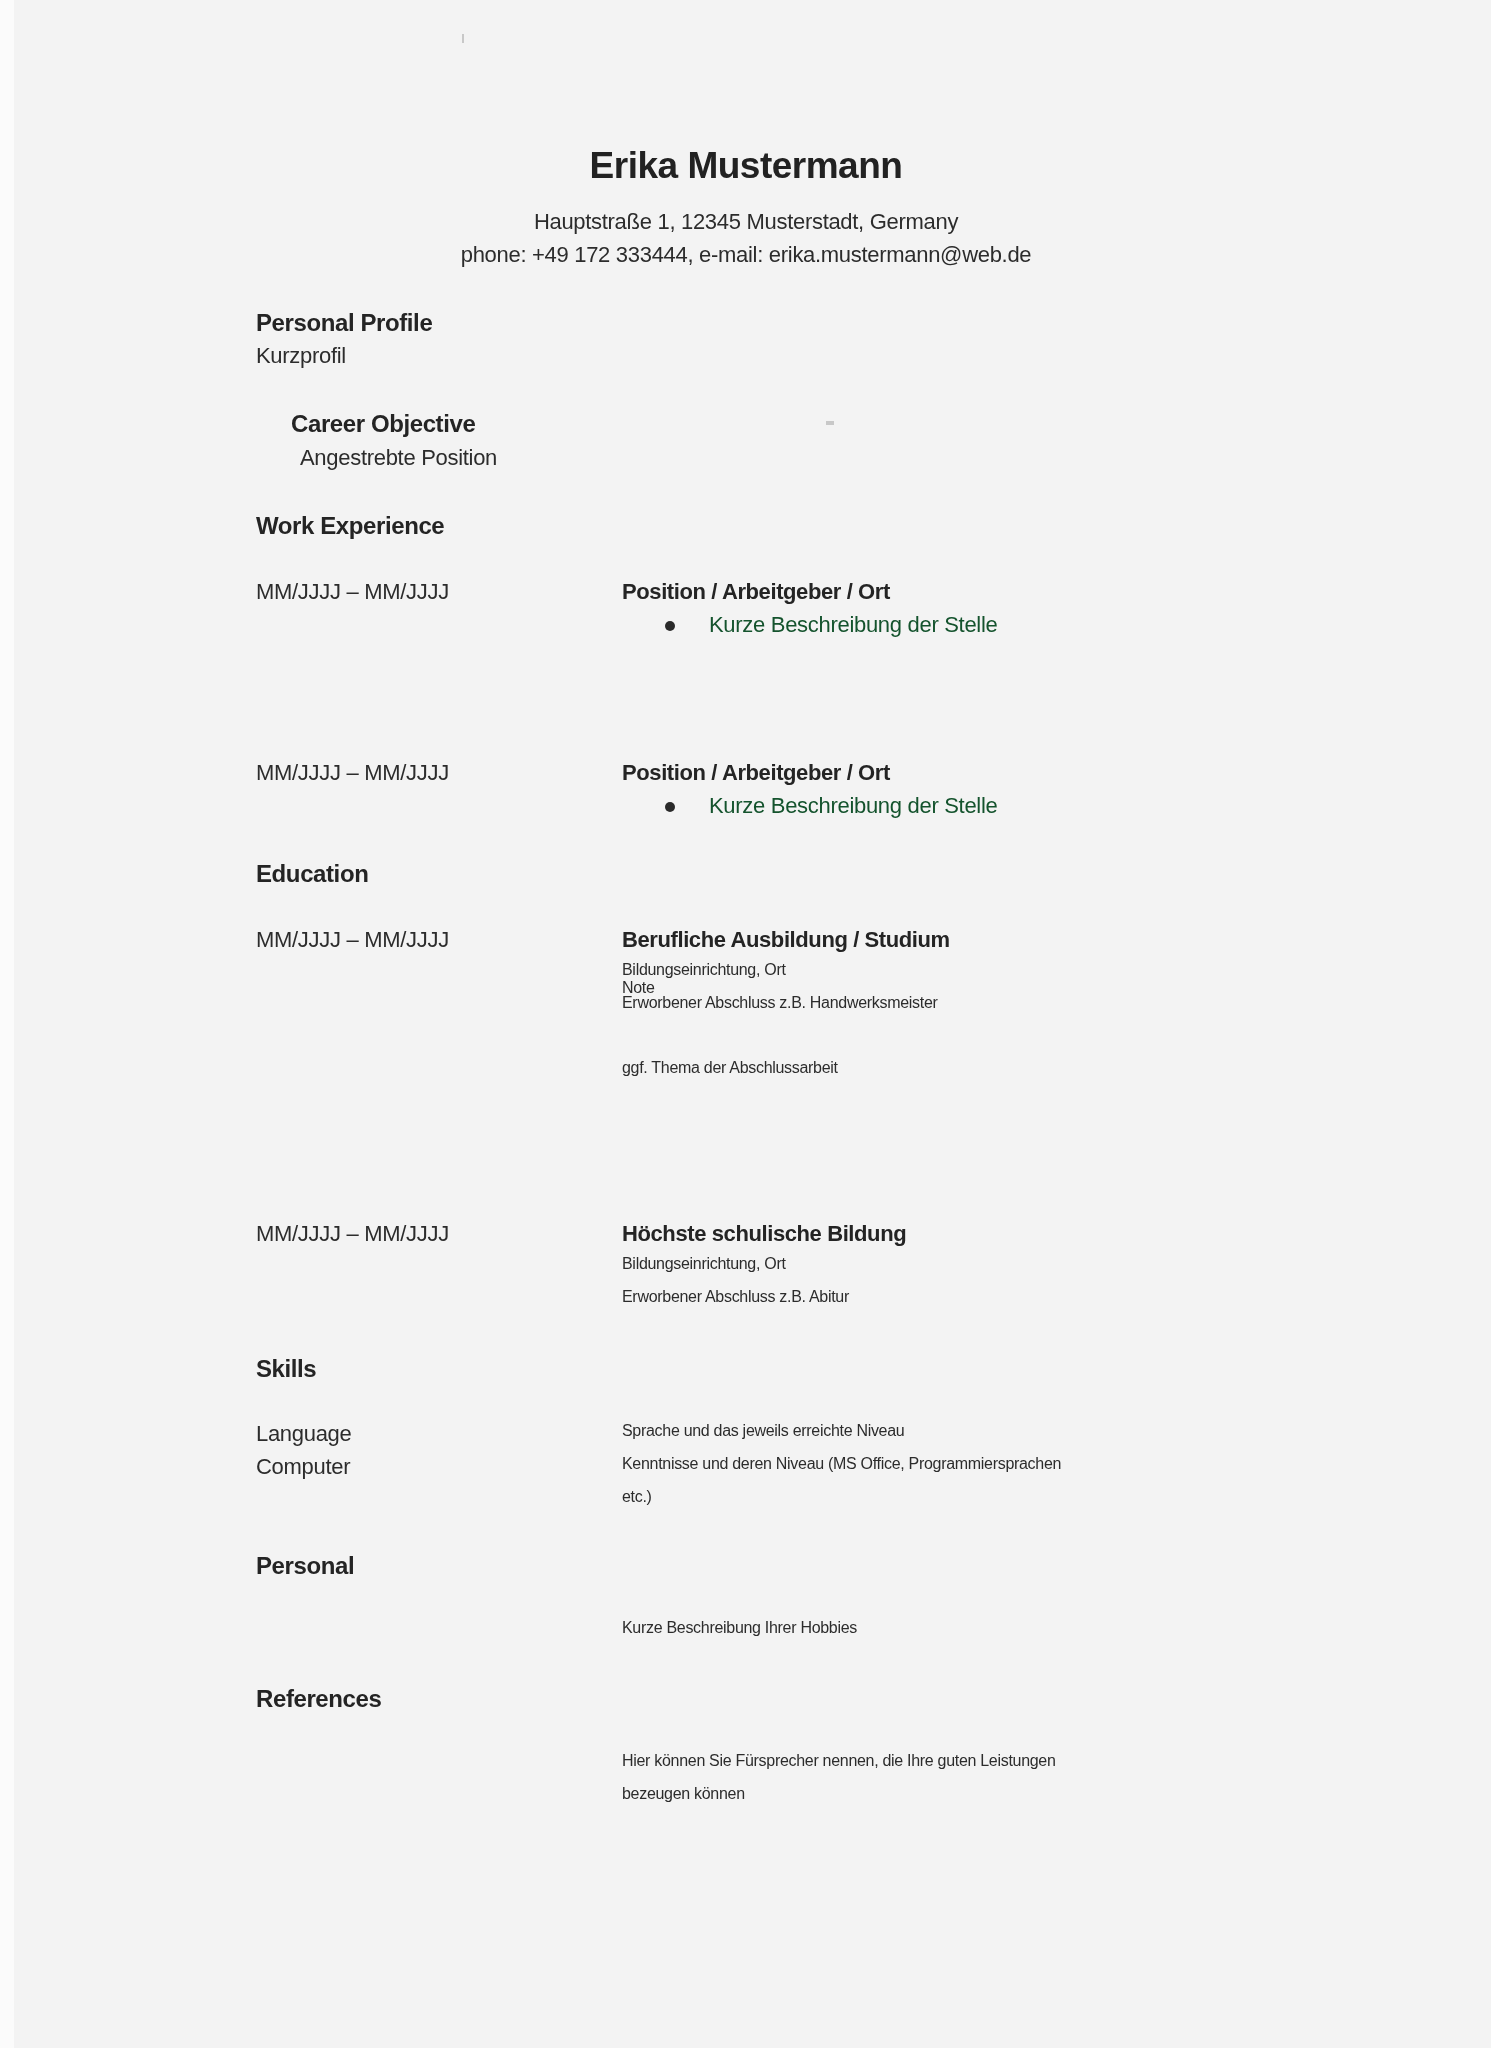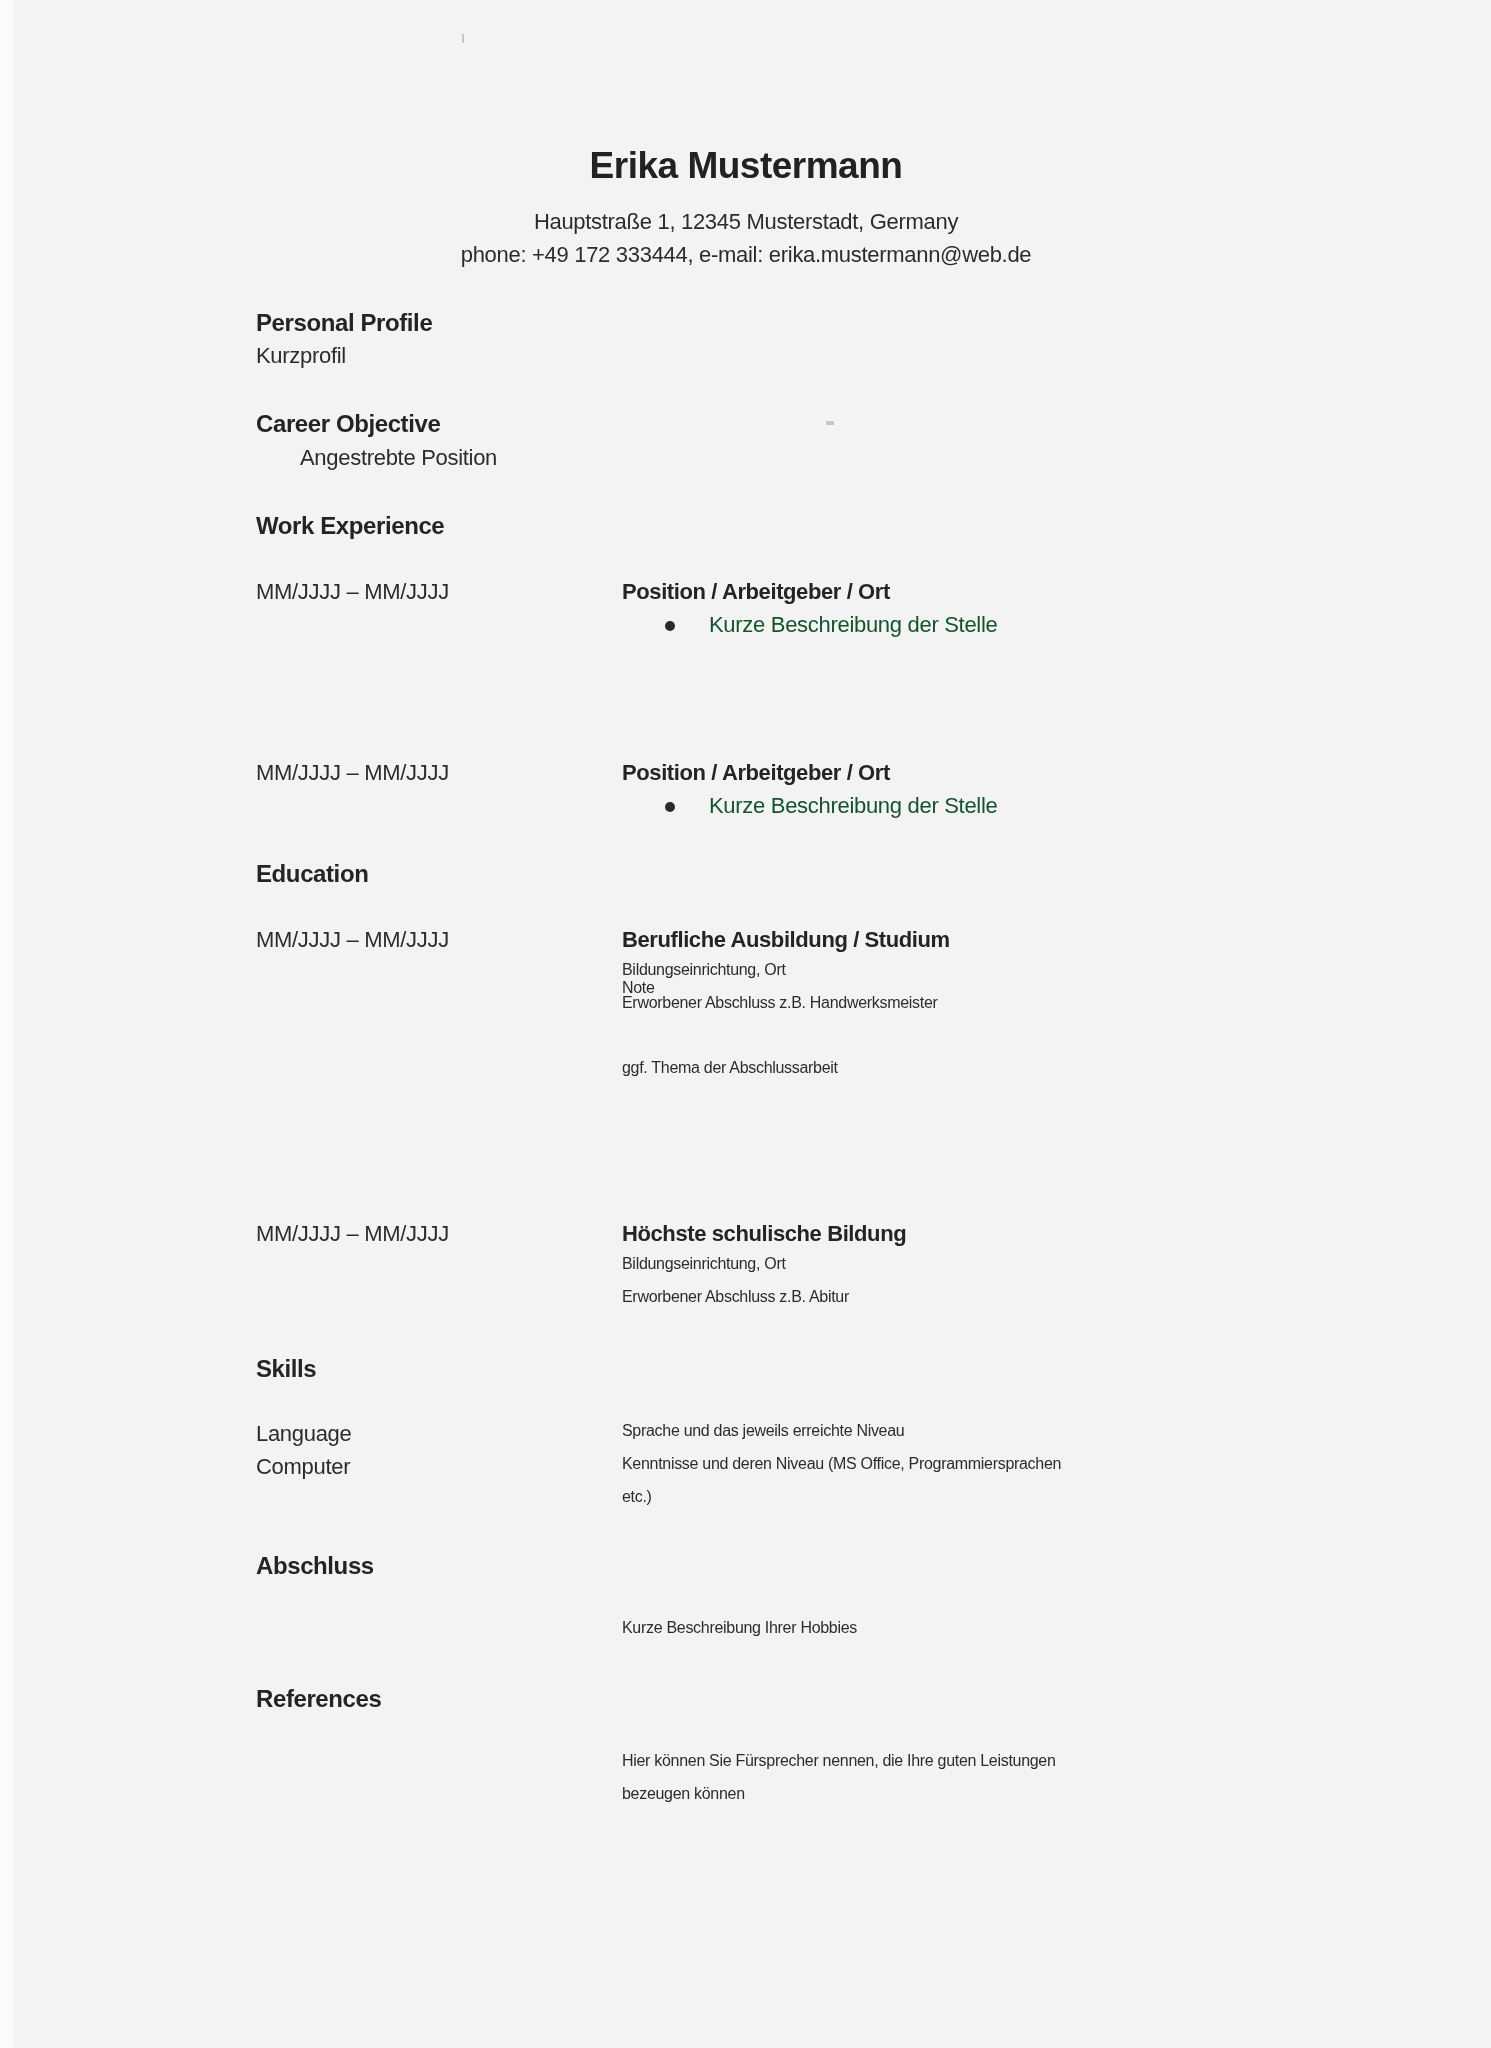--- a/index.html
+++ b/index.html
@@ -54,21 +54,21 @@
     <div class="abs contact" style="left:-54px;top:211px;">Hauptstraße 1, 12345 Musterstadt, Germany</div>
     <div class="abs contact" style="left:-54px;top:244px;">phone: +49 172 333444,  e-mail: erika.mustermann@web.de</div>
   </div>
 
   <div>
     <div class="abs heading" style="top:311px;">Personal Profile</div>
     <div class="abs body-l" style="top:345px;">Kurzprofil</div>
   </div>
 
   <div>
-    <div class="abs heading" style="top:412px;">Career Objective</div>
+    <div class="abs heading" style="top:412px;margin-left:35px;">Career Objective</div>
     <div class="abs body-l" style="top:447px;margin-left:44px;">Angestrebte Position</div>
   </div>
 
   <div>
     <div class="abs heading" style="top:514px;">Work Experience</div>
 
     <div>
       <div class="abs body-l" style="top:581px;">MM/JJJJ – MM/JJJJ</div>
       <div class="abs bold-r" style="top:581px;">Position / Arbeitgeber / Ort</div>
       <div class="abs bullet-dot" style="top:621px;"></div>
@@ -106,21 +106,21 @@
   <div>
     <div class="abs heading" style="top:1357px;">Skills</div>
     <div class="abs body-l" style="top:1423px;">Language</div>
     <div class="abs body-r" style="top:1423px;">Sprache und das jeweils erreichte Niveau</div>
     <div class="abs body-l" style="top:1456px;">Computer</div>
     <div class="abs body-r" style="top:1456px;">Kenntnisse und deren Niveau (MS Office, Programmiersprachen</div>
     <div class="abs body-r" style="top:1489px;">etc.)</div>
   </div>
 
   <div>
-    <div class="abs heading" style="top:1554px;">Abschluss</div>
+    <div class="abs heading" style="top:1554px;">Personal</div>
     <div class="abs body-r" style="top:1620px;">Kurze Beschreibung Ihrer Hobbies</div>
   </div>
 
   <div>
     <div class="abs heading" style="top:1687px;">References</div>
     <div class="abs body-r" style="top:1753px;">Hier können Sie Fürsprecher nennen, die Ihre guten Leistungen</div>
     <div class="abs body-r" style="top:1786px;">bezeugen können</div>
   </div>
 
 </div>

